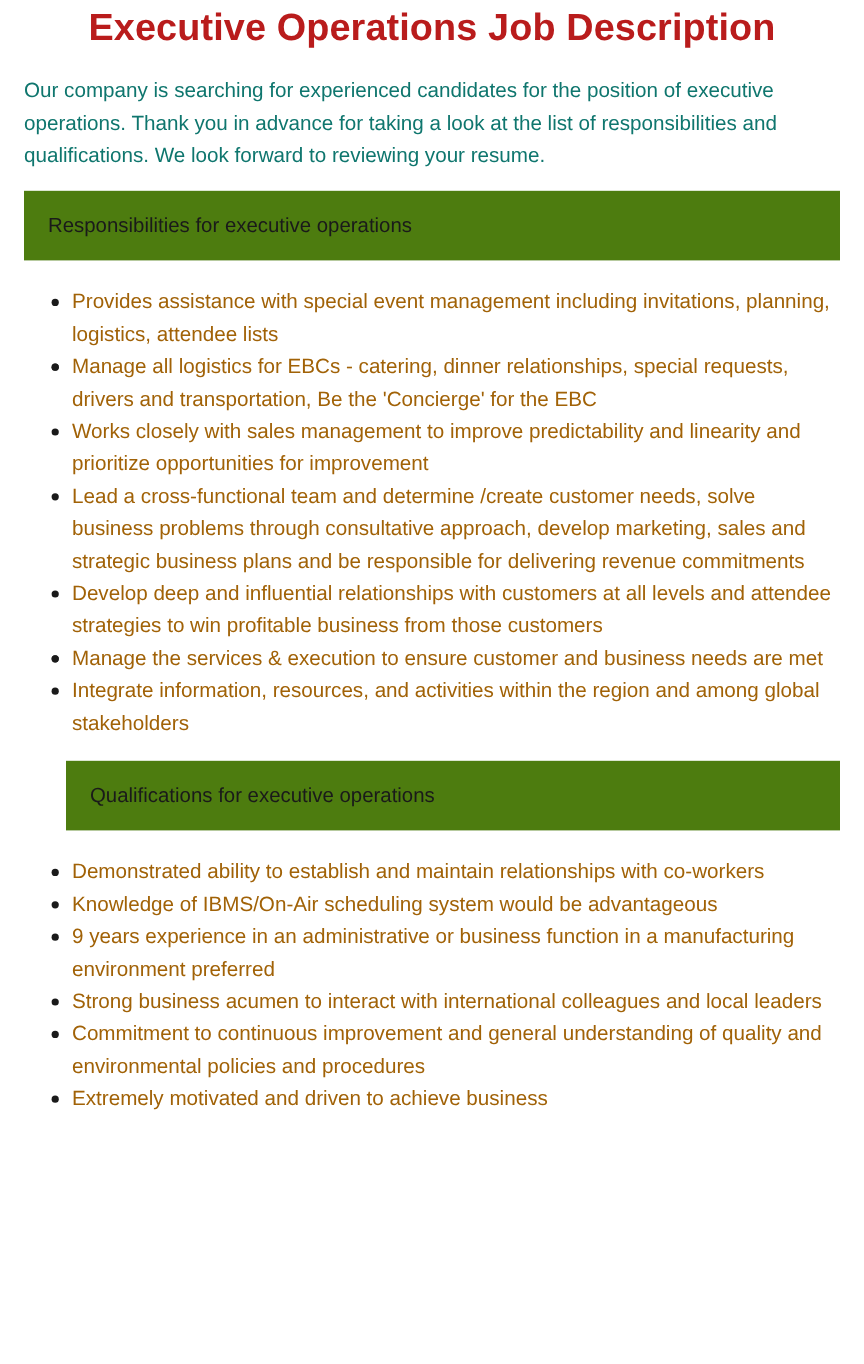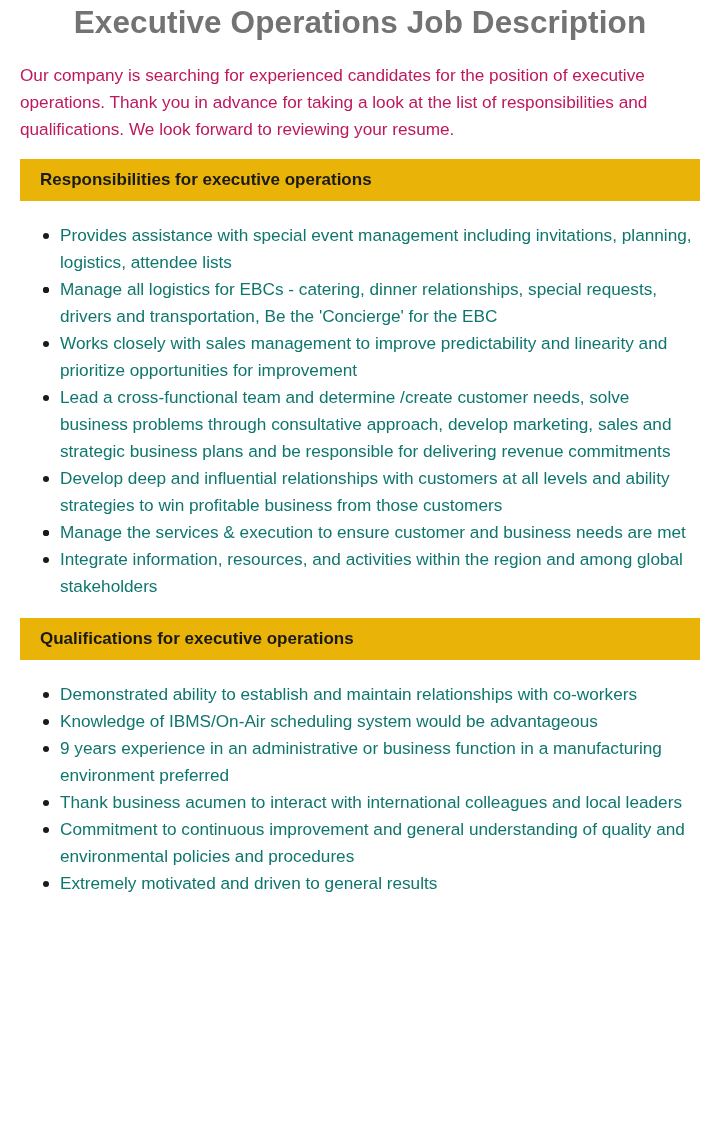--- a/index.html
+++ b/index.html
@@ -20,53 +20,54 @@
       width: 720px;
     }
     .title {
       margin: 0;
       padding-top: 2px;
       text-align: center;
       font-size: 31.5px;
       font-weight: bold;
       line-height: 40px;
       letter-spacing: 0.1px;
-      color: #737373;
+      color: #b91c1c;
     }
     .intro {
       margin: 20px 0 0 0;
       font-size: 17.2px;
       line-height: 27px;
-      color: #be185d;
+      color: #0f766e;
     }
     .section-header {
       margin-top: 16px;
-      background: #eab308;
-      height: 42px;
+      background: #4d7c0f;
+      height: 58px;
       box-sizing: border-box;
       padding: 0 20px;
       display: flex;
       align-items: center;
       font-size: 17px;
-      font-weight: bold;
+      font-weight: normal;
       color: #1a1a1a;
     }
     .section-header.second {
       margin-top: 18px;
+      margin-left: 35px;
     }
     ul.items {
       margin: 21px 0 0 0;
       padding: 0 0 0 40px;
       list-style: none;
     }
     ul.items li {
       position: relative;
       font-size: 17.2px;
       line-height: 27px;
-      color: #0f766e;
+      color: #a16207;
       padding-right: 4px;
     }
     ul.items li .bullet {
       position: absolute;
       left: -17px;
       top: 11px;
       width: 6px;
       height: 6px;
       border-radius: 50%;
       background: #1a1a1a;
@@ -80,31 +81,31 @@
   <p class="intro">Our company is searching for experienced candidates for the position of executive operations. Thank you in advance for taking a look at the list of responsibilities and qualifications. We look forward to reviewing your resume.</p>
 
   <section>
     <div class="section-header">Responsibilities for executive operations</div>
     <ul class="items">
       <li><span class="bullet"></span><span>Provides assistance with special event management including invitations, planning, logistics, attendee lists</span></li>
       <li><span class="bullet"></span></li>
       <li><span class="bullet"></span><span>Manage all logistics for EBCs - catering, dinner relationships, special requests, drivers and transportation, Be the 'Concierge' for the EBC</span></li>
       <li><span class="bullet"></span><span>Works closely with sales management to improve predictability and linearity and prioritize opportunities for improvement</span></li>
       <li><span class="bullet"></span><span>Lead a cross-functional team and determine /create customer needs, solve business problems through consultative approach, develop marketing, sales and strategic business plans and be responsible for delivering revenue commitments</span></li>
-      <li><span class="bullet"></span><span>Develop deep and influential relationships with customers at all levels and ability strategies to win profitable business from those customers</span></li>
+      <li><span class="bullet"></span><span>Develop deep and influential relationships with customers at all levels and attendee strategies to win profitable business from those customers</span></li>
       <li><span class="bullet"></span></li>
       <li><span class="bullet"></span><span>Manage the services &amp; execution to ensure customer and business needs are met</span></li>
       <li><span class="bullet"></span><span>Integrate information, resources, and activities within the region and among global stakeholders</span></li>
     </ul>
   </section>
 
   <section>
     <div class="section-header second">Qualifications for executive operations</div>
     <ul class="items">
       <li><span class="bullet"></span><span>Demonstrated ability to establish and maintain relationships with co-workers</span></li>
       <li><span class="bullet"></span><span>Knowledge of IBMS/On-Air scheduling system would be advantageous</span></li>
       <li><span class="bullet"></span><span>9 years experience in an administrative or business function in a manufacturing environment preferred</span></li>
-      <li><span class="bullet"></span><span>Thank business acumen to interact with international colleagues and local leaders</span></li>
+      <li><span class="bullet"></span><span>Strong business acumen to interact with international colleagues and local leaders</span></li>
       <li><span class="bullet"></span><span>Commitment to continuous improvement and general understanding of quality and environmental policies and procedures</span></li>
-      <li><span class="bullet"></span><span>Extremely motivated and driven to general results</span></li>
+      <li><span class="bullet"></span><span>Extremely motivated and driven to achieve business</span></li>
     </ul>
   </section>
 </div>
 
 </body></html>

